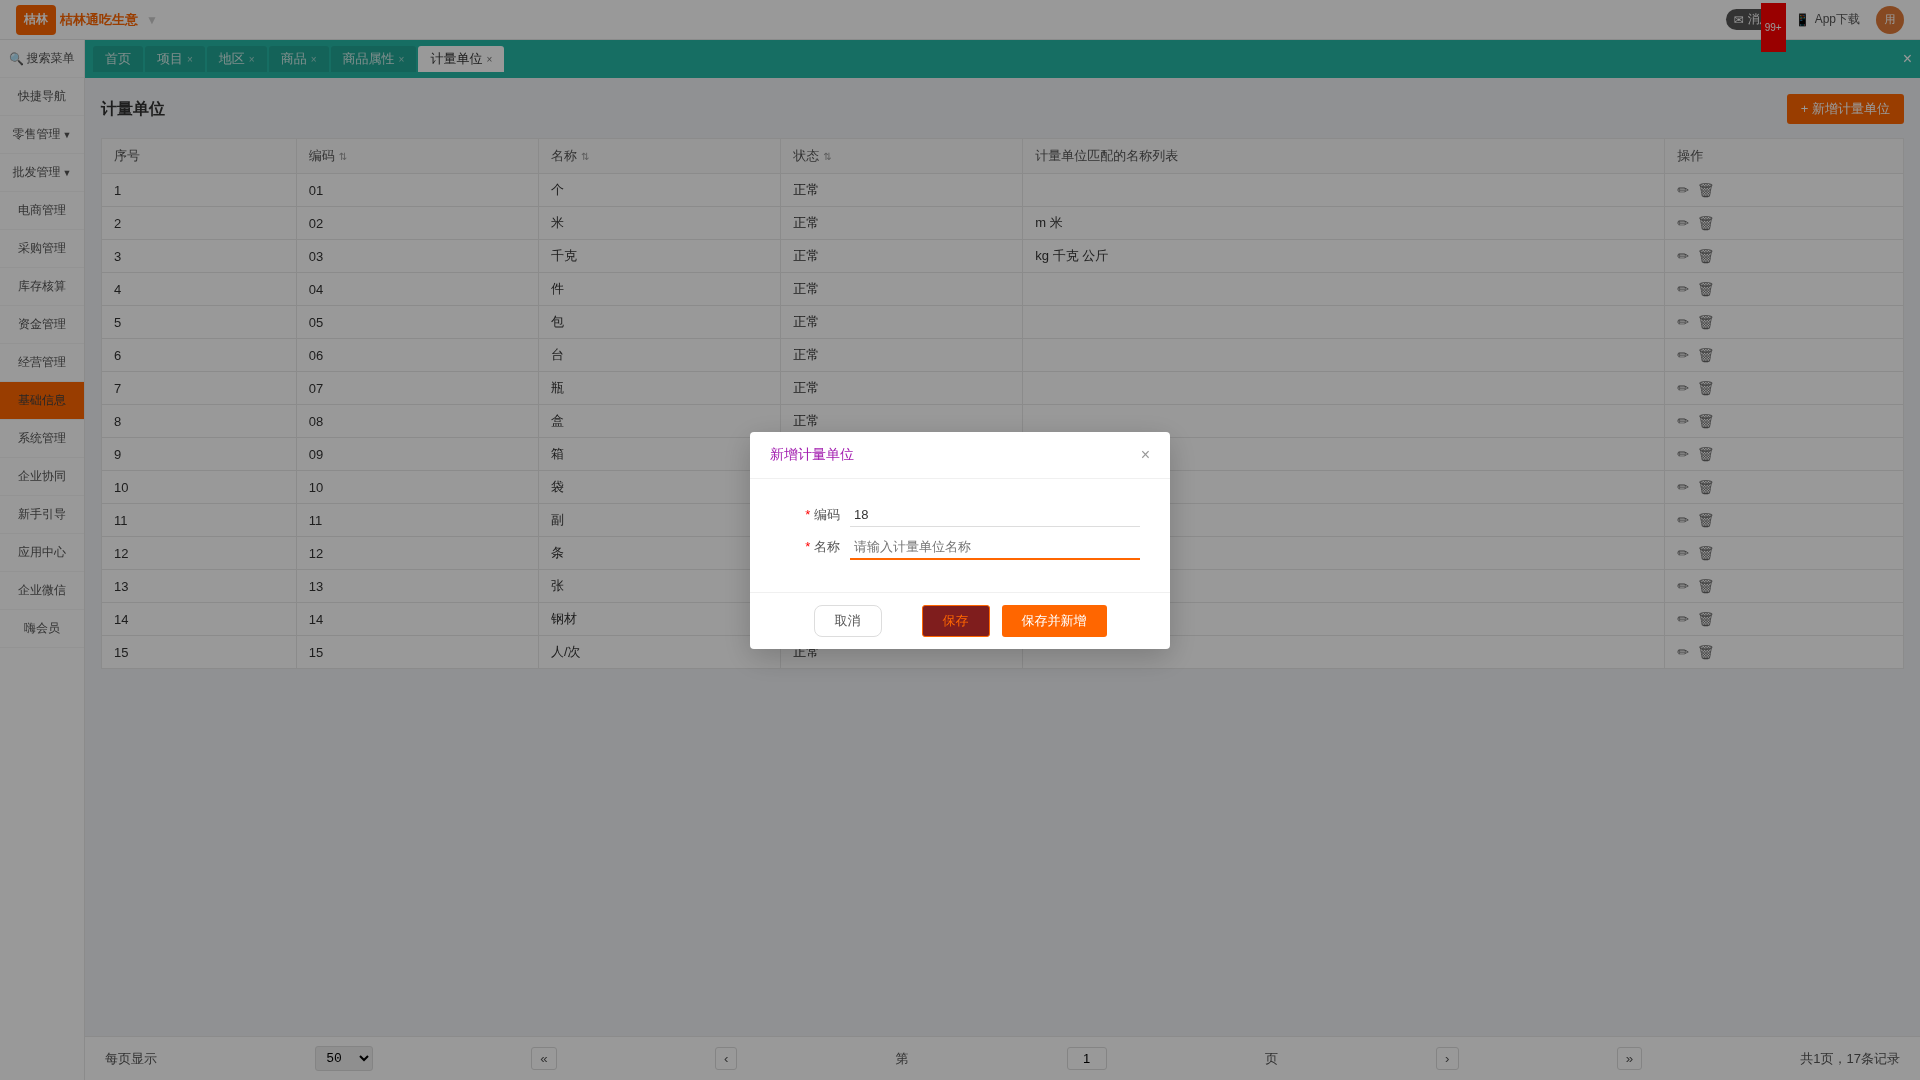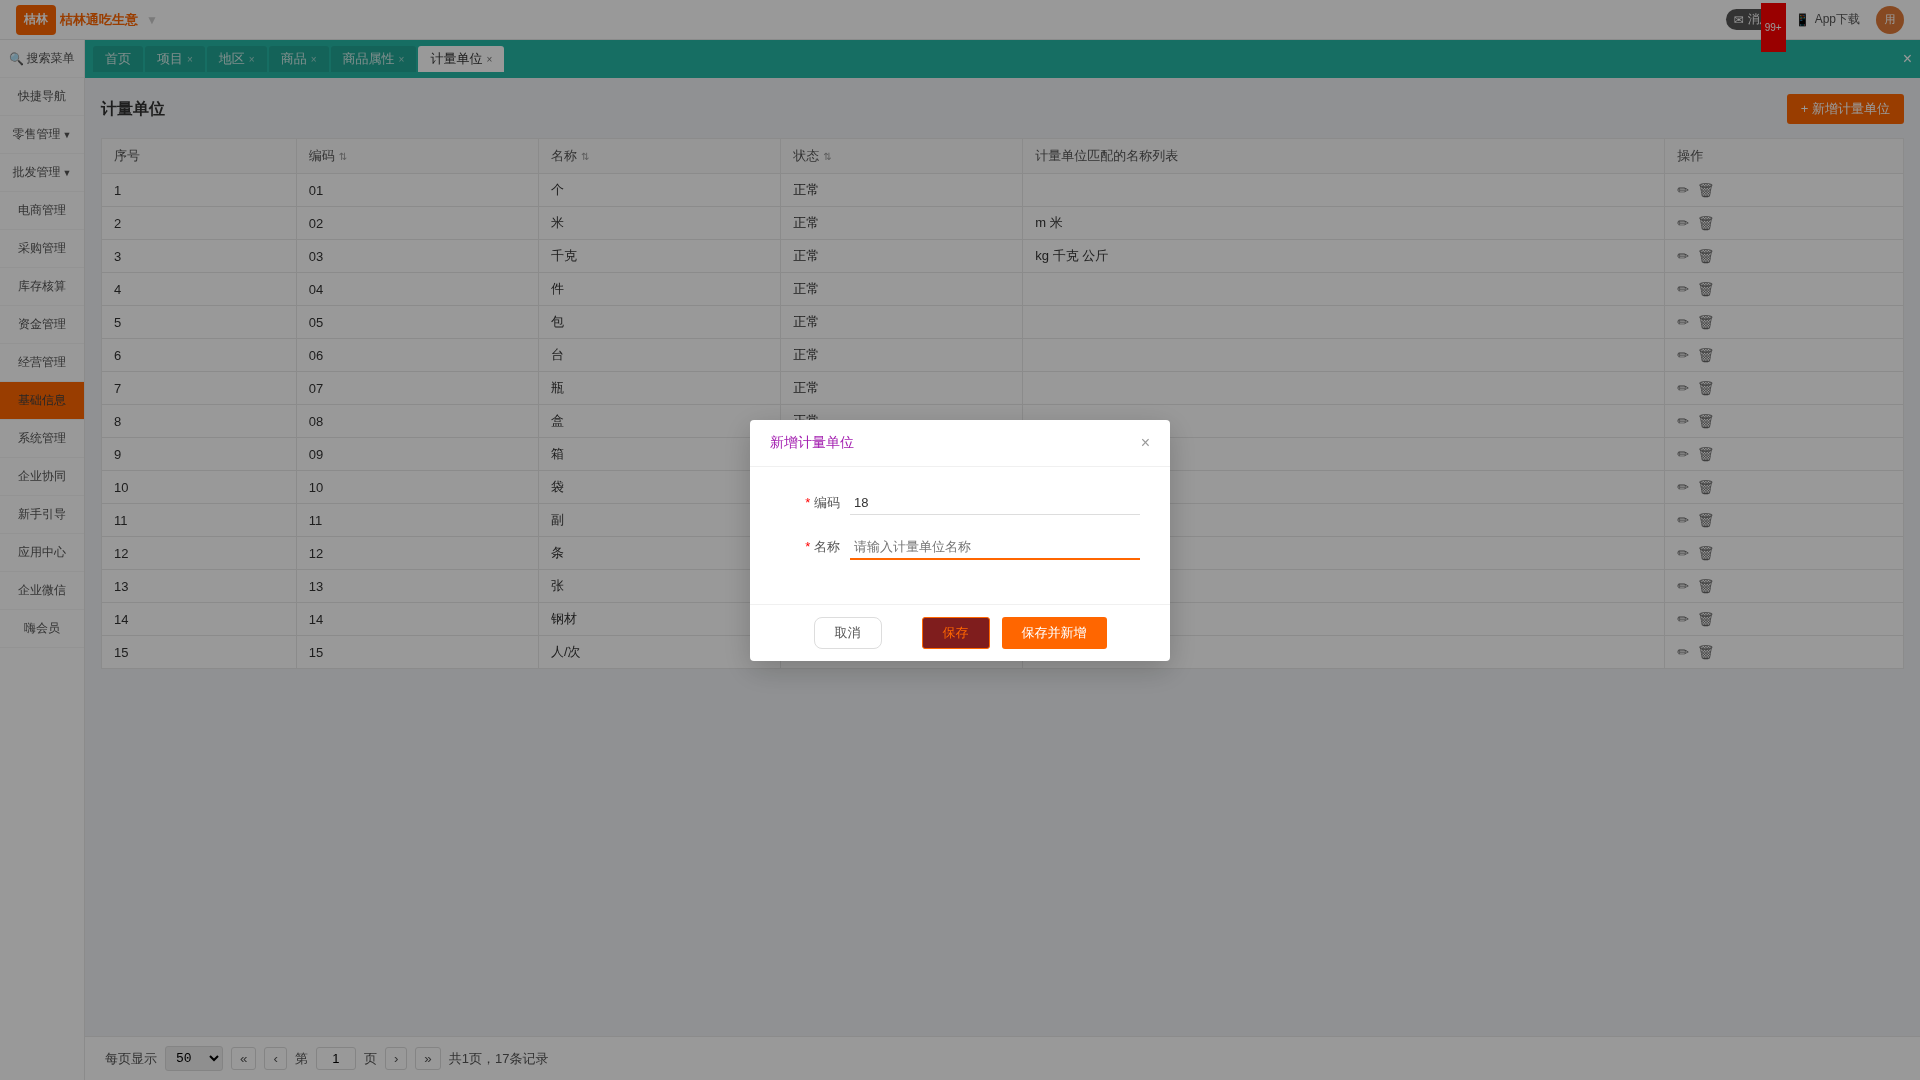--- a/index.html
+++ b/index.html
@@ -48,34 +48,34 @@
     .data-table { width: 100%; border-collapse: collapse; background: #fff; border: 1px solid #e8e8e8; }
     .data-table th { background: #fafafa; border: 1px solid #e8e8e8; padding: 8px 12px; text-align: left; font-weight: 500; font-size: 13px; color: #555; white-space: nowrap; }
     .data-table td { border: 1px solid #e8e8e8; padding: 7px 12px; font-size: 13px; color: #333; }
     .sort-icon { color: #999; font-size: 10px; cursor: pointer; }
     .status-normal { color: #333; }
     .action-btns { display: flex; gap: 8px; align-items: center; }
     .action-edit { color: #666; cursor: pointer; font-size: 14px; }
     .action-delete { color: #666; cursor: pointer; font-size: 14px; }
 
     
-    .pagination-bar { position: absolute; bottom: 0; left: 0; right: 0; height: 44px; background: #fff; border-top: 1px solid #e8e8e8; display: flex; align-items: center; justify-content: flex-start; padding: 0 20px; gap: 8px; font-size: 13px; color: #555; }
+    .pagination-bar { position: absolute; bottom: 0; left: 0; right: 0; height: 44px; background: #fff; border-top: 1px solid #e8e8e8; display: flex; align-items: center; justify-content: space-between; padding: 0 20px; gap: 8px; font-size: 13px; color: #555; }
     .page-size-select { border: 1px solid #ddd; padding: 3px 6px; border-radius: 3px; font-size: 13px; cursor: pointer; font-family: Liberation Mono, monospace; }
     .page-nav-btn { border: 1px solid #ddd; background: #fff; padding: 3px 8px; border-radius: 3px; cursor: pointer; color: #555; }
     .page-nav-btn:disabled { opacity: 0.4; cursor: default; }
     .page-input { border: 1px solid #ddd; width: 40px; padding: 3px 6px; text-align: center; border-radius: 3px; font-size: 13px; }
 
     
     .modal-overlay { position: fixed; inset: 0; background: rgba(0,0,0,0.4); display: flex; align-items: center; justify-content: center; z-index: 1000; }
     .modal { background: #fff; border-radius: 4px; width: 420px; box-shadow: 0 8px 30px rgba(0,0,0,0.2); }
     .modal-header { padding: 14px 20px; border-bottom: 1px solid #f0f0f0; display: flex; align-items: center; justify-content: space-between; }
     .modal-title { font-size: 14px; font-weight: 500; color: #a21caf; }
     .modal-close { cursor: pointer; font-size: 16px; color: #999; background: none; border: none; }
     .modal-body { padding: 24px 30px; }
-    .form-row { display: flex; align-items: center; margin-bottom: 20px; }
+    .form-row { display: flex; align-items: center; margin-bottom: 8px; }
     .form-label { width: 60px; text-align: right; margin-right: 10px; font-size: 13px; color: #555; flex-shrink: 0; }
     .form-input { flex: 1; border: none; border-bottom: 1px solid #ddd; padding: 4px 4px; font-size: 13px; outline: none; color: #333; }
     .form-input.active-input { border-bottom: 2px solid #f60; }
     .modal-footer { padding: 12px 20px; border-top: 1px solid #f0f0f0; display: flex; justify-content: center; gap: 12px; }
     .btn-cancel { border: 1px solid #ddd; background: #fff; color: #555; padding: 6px 20px; border-radius: 8px; cursor: pointer; font-size: 13px; }
     .btn-save { border: none; background: #7f1d1d; color: #f60; border: 1px solid #f60; padding: 0 20px; border-radius: 3px; cursor: pointer; font-size: 13px; margin-left: 28px; }
     .btn-save-new { border: none; background: #f60; color: #fff; padding: 6px 20px; border-radius: 3px; cursor: pointer; font-size: 13px; }
 
     .th-sort { display: flex; align-items: center; gap: 4px; }
   </style>

